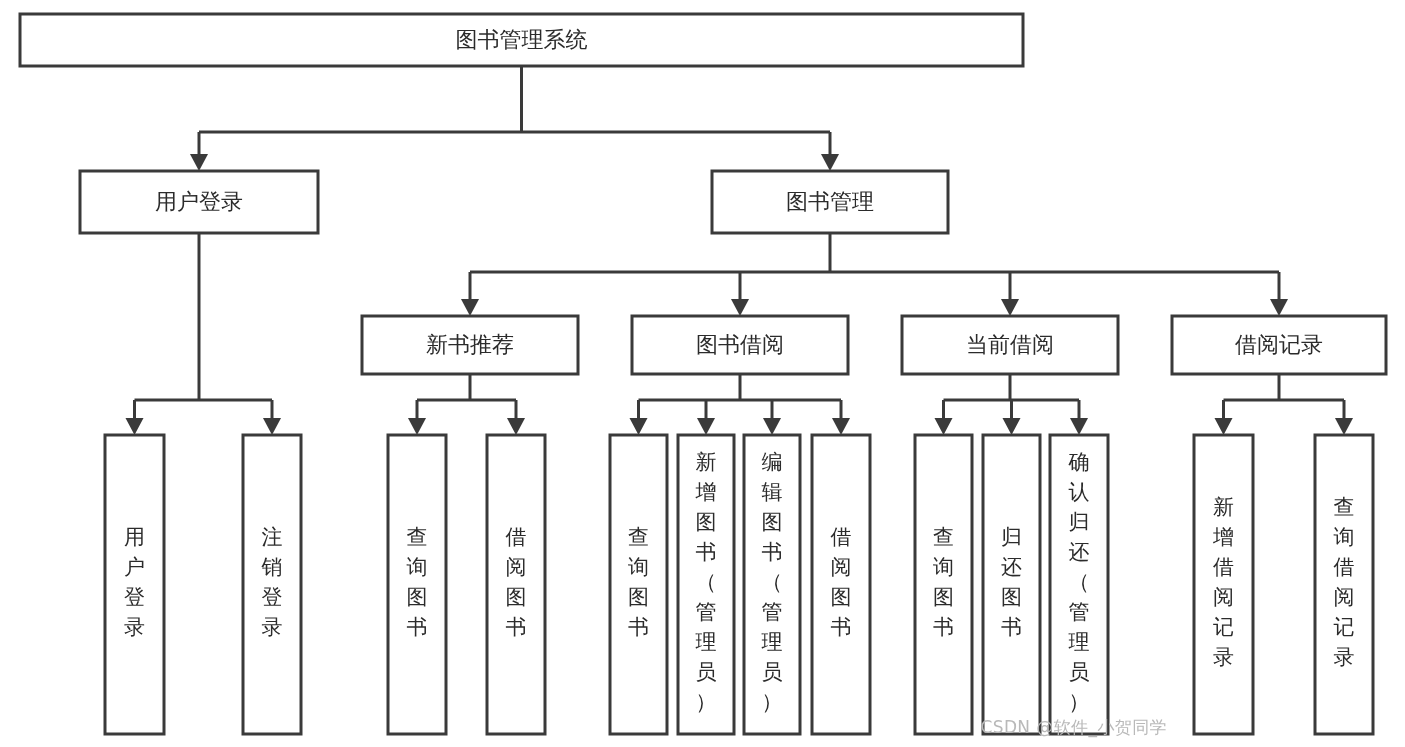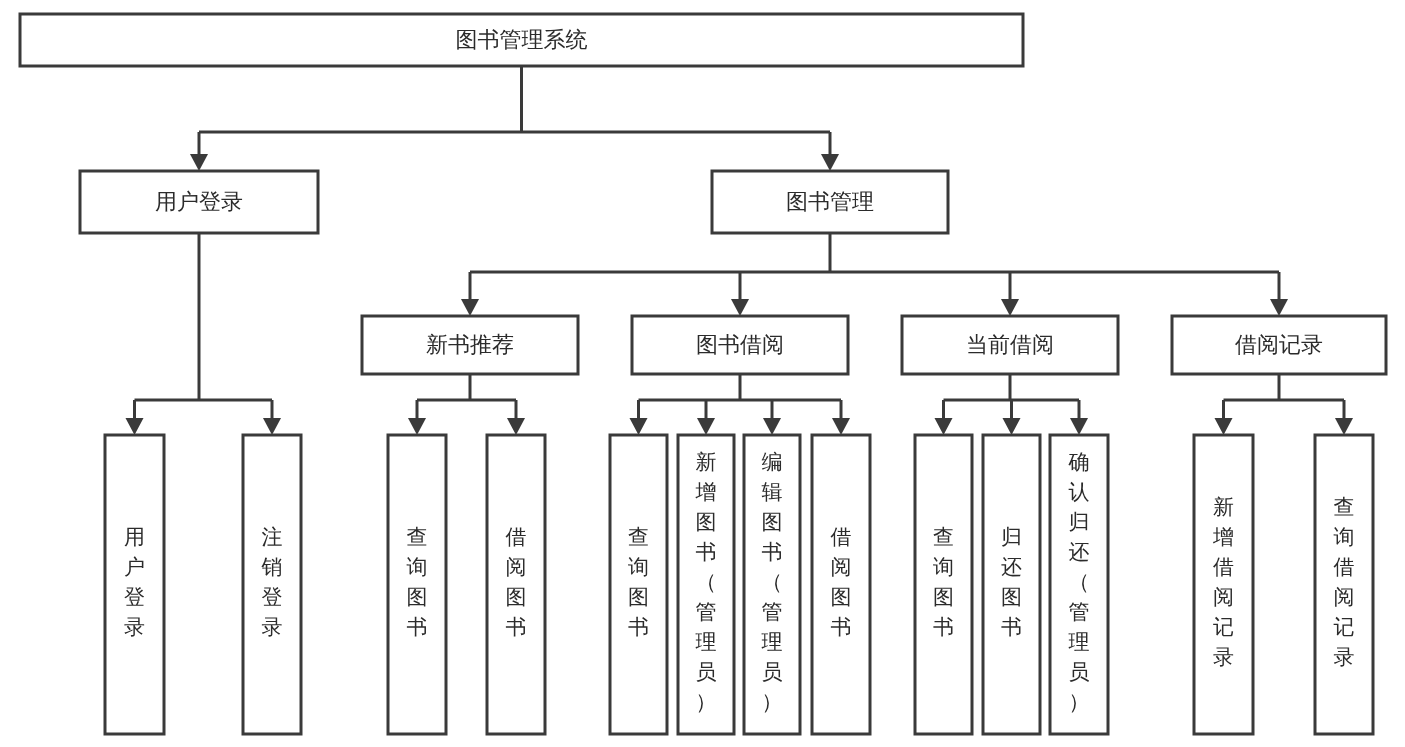--- a/index.html
+++ b/index.html
@@ -200,13 +200,14 @@
         <g>
           <rect x="1194" y="435" width="59" height="299" class="node-box"></rect>
           <text class="node-label leaf-label" dominant-baseline="middle"><tspan x="1223.5" y="507.5">新</tspan><tspan x="1223.5" y="537.5">增</tspan><tspan x="1223.5" y="567.5">借</tspan><tspan x="1223.5" y="597.5">阅</tspan><tspan x="1223.5" y="627.5">记</tspan><tspan x="1223.5" y="657.5">录</tspan></text>
         </g>
         <g>
           <rect x="1315" y="435" width="58" height="299" class="node-box"></rect>
           <text class="node-label leaf-label" dominant-baseline="middle"><tspan x="1344" y="507.5">查</tspan><tspan x="1344" y="537.5">询</tspan><tspan x="1344" y="567.5">借</tspan><tspan x="1344" y="597.5">阅</tspan><tspan x="1344" y="627.5">记</tspan><tspan x="1344" y="657.5">录</tspan></text>
         </g>
       </g>
   </svg>
+  <div class="watermark">CSDN @软件_小贺同学</div>
 </div>
 
 </body></html>

